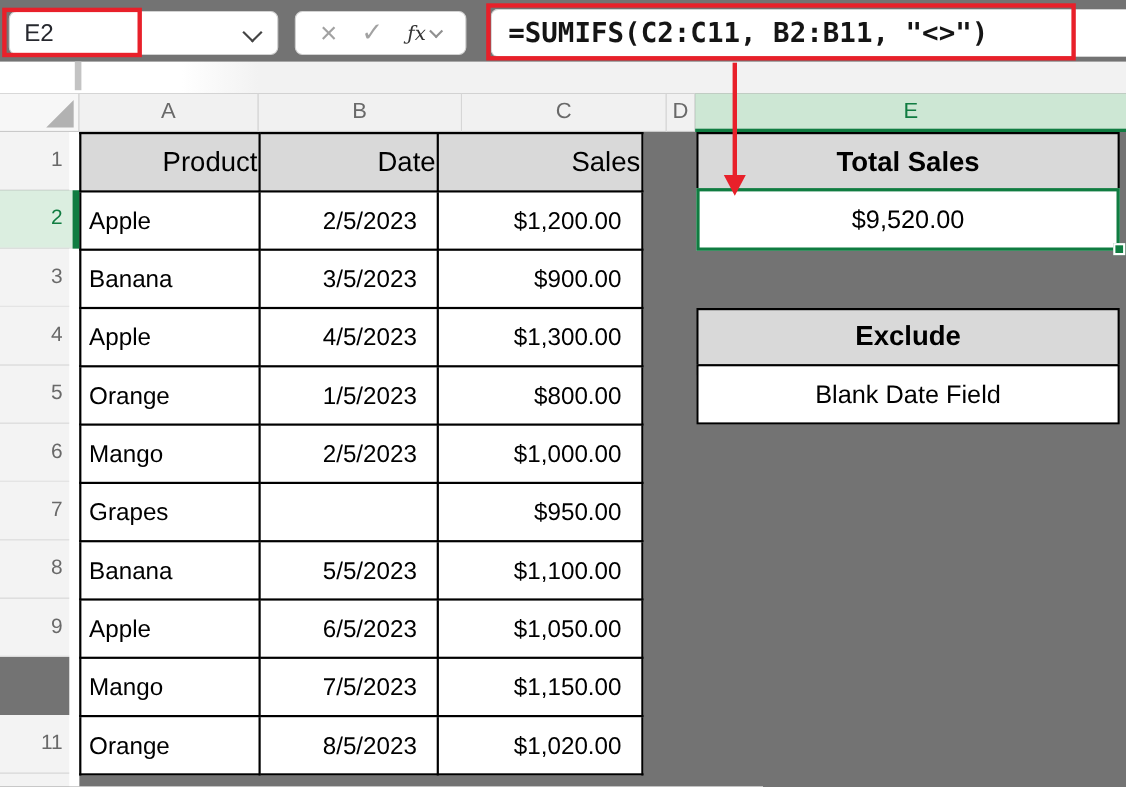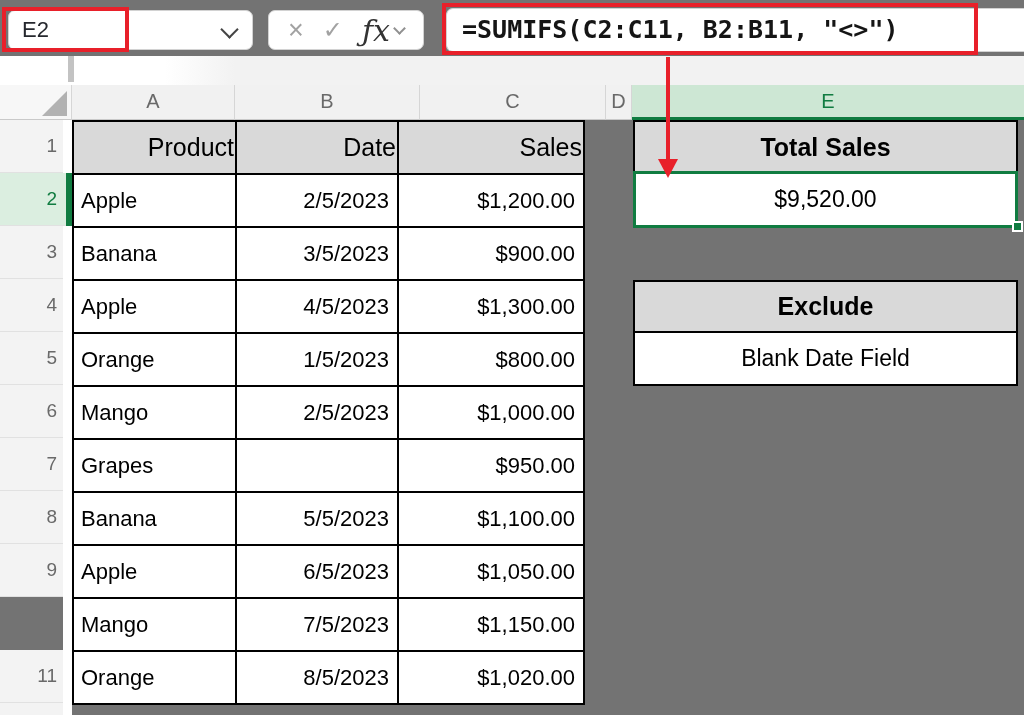--- a/index.html
+++ b/index.html
@@ -17,21 +17,21 @@
   .nb-redrect{position:absolute;left:2px;top:7px;width:127px;height:45px;
     border:4px solid var(--annotation-red,#e8202a);box-sizing:border-box;pointer-events:none;z-index:6;}
   .gapband{position:absolute;left:0;top:56px;width:1024px;height:29px;
     background:linear-gradient(90deg,#ffffff 0px,#ffffff 165px,#f2f2f2 235px,#f2f2f2 100%);}
   .nb-tail{position:absolute;left:68px;top:56px;width:6px;height:26px;background:#c3c3c3;z-index:2;}
   .fxgroup{position:absolute;left:268px;top:10px;width:156px;height:40px;background:#fff;
     border:1px solid #d2d2d2;border-radius:7px;box-sizing:border-box;
     display:flex;align-items:center;justify-content:space-evenly;}
   .icon-cancel{color:#a2a2a2;font-size:27px;line-height:36px;}
   .icon-enter{color:#a2a2a2;font-size:24px;line-height:36px;}
-  .icon-fx{font-family:"DejaVu Serif",serif;font-style:italic;font-size:30px;color:#333;display:flex;align-items:center;}
+  .icon-fx{font-family:"DejaVu Serif",serif;font-style:italic;font-size:18px;color:#333;display:flex;align-items:center;}
   .fx-chev{width:7px;height:7px;border-right:2px solid #909090;border-bottom:2px solid #909090;
     transform:rotate(45deg);margin-left:5px;margin-top:-4px;}
   .formulabox{position:absolute;left:446px;top:8px;width:578px;height:44px;background:#fff;
     border:1px solid #d2d2d2;border-right:none;border-radius:7px 0 0 7px;box-sizing:border-box;}
   .formula-text{position:absolute;left:15px;top:0;line-height:42px;white-space:pre;
     font-family:"DejaVu Sans Mono",monospace;font-size:25px;font-weight:600;color:#151515;}
   .f-redrect{position:absolute;left:442px;top:3px;width:536px;height:52px;
     border:4px solid var(--annotation-red,#e8202a);box-sizing:border-box;pointer-events:none;z-index:6;}
   
   .ch{position:absolute;top:85px;height:35px;box-sizing:border-box;background:#f1f1f1;
@@ -61,21 +61,21 @@
   .rh2-bar{position:absolute;left:66px;top:173px;width:6px;height:53px;
     background:var(--excel-green,#107c41);z-index:2;}
   
   .datatable{position:absolute;left:72px;top:120px;border-collapse:collapse;table-layout:fixed;background:#fff;}
   .datatable th,.datatable td{border:2px solid #000;box-sizing:border-box;height:53px;
     overflow:hidden;white-space:nowrap;}
   .datatable th{background:var(--table-header-fill,#d9d9d9);font-size:25px;font-weight:normal;text-align:right;}
   .datatable td{font-size:22px;}
   .w-product{width:163px;} .w-date{width:162px;} .w-sales{width:186px;}
   .cell-product{text-align:left;padding-left:7px;}
-  .cell-date,.cell-sales{text-align:right;padding-right:8px;}
+  .cell-date,.cell-sales{text-align:right;padding-right:18px;}
   
   .totalbox{position:absolute;left:633px;top:120px;width:385px;height:54px;box-sizing:border-box;
     background:var(--table-header-fill,#d9d9d9);border:2px solid #000;
     text-align:center;font-size:25px;font-weight:bold;line-height:50px;}
   .e2cell{position:absolute;left:633px;top:171px;width:385px;height:57px;box-sizing:border-box;
     background:#fff;border:3px solid var(--excel-green,#107c41);
     text-align:center;font-size:23px;line-height:51px;z-index:3;}
   .fillhandle{position:absolute;left:1012px;top:221px;width:11px;height:11px;box-sizing:border-box;
     background:var(--excel-green,#107c41);border:2px solid #fff;z-index:4;}
   .excl-hdr{position:absolute;left:633px;top:280px;width:385px;height:61px;box-sizing:border-box;

